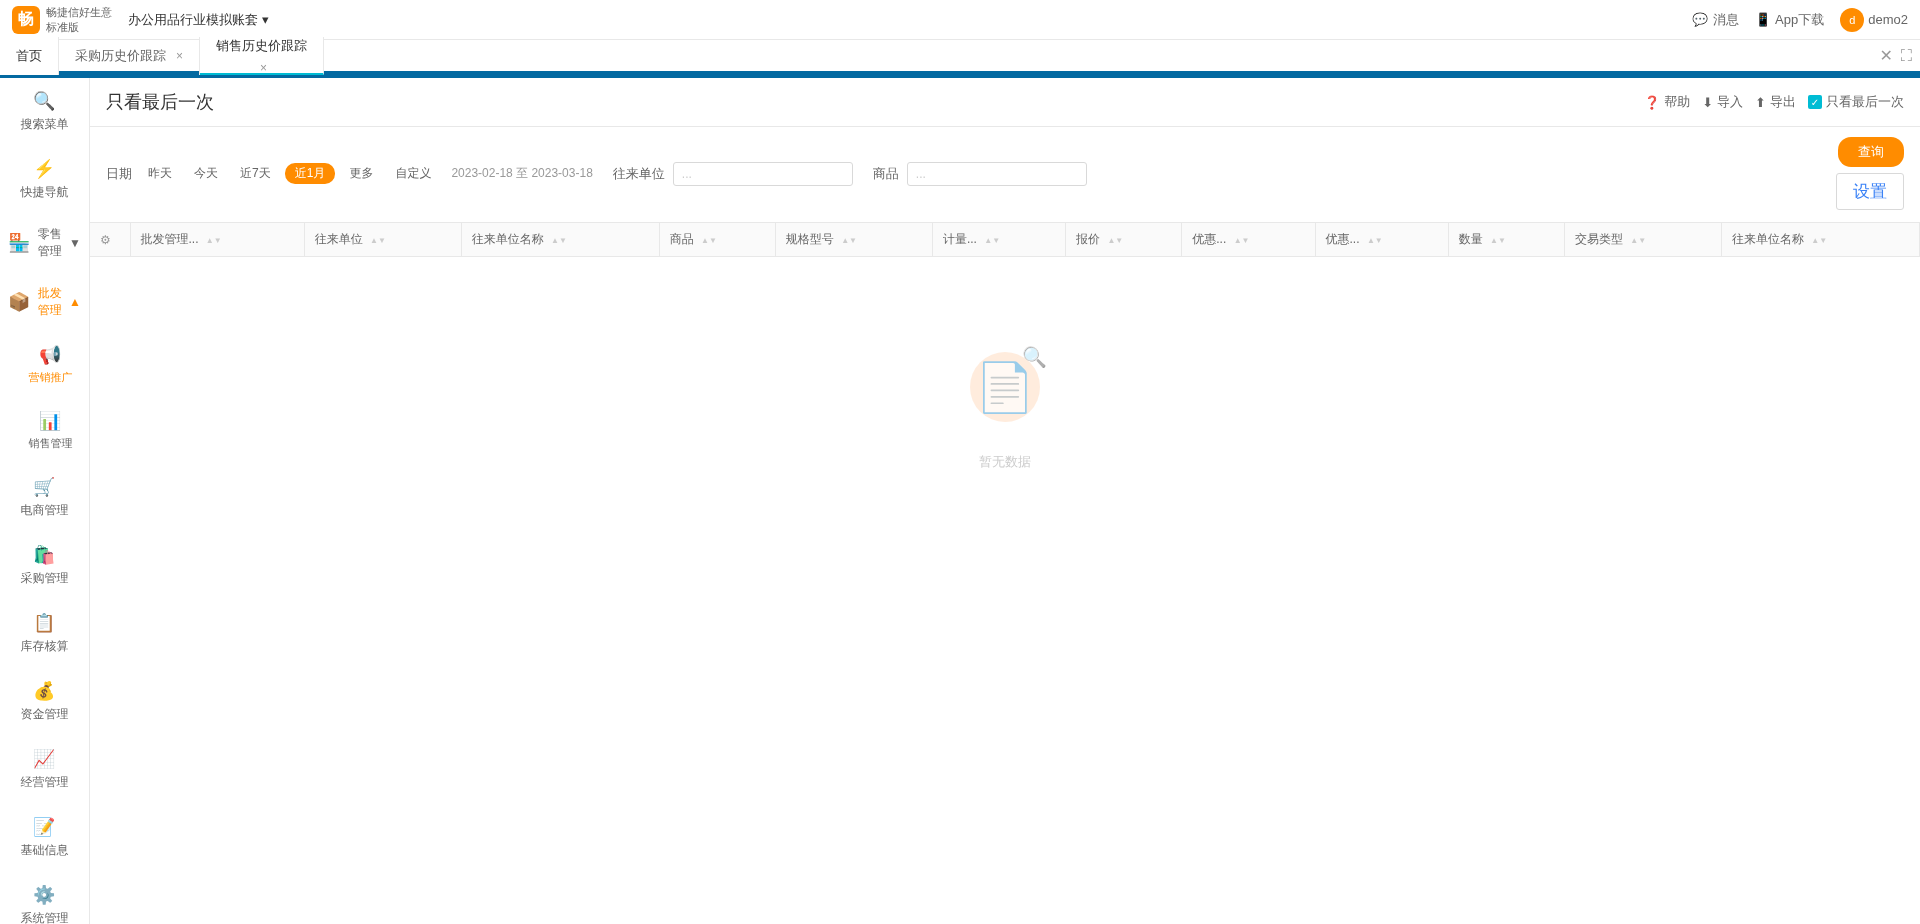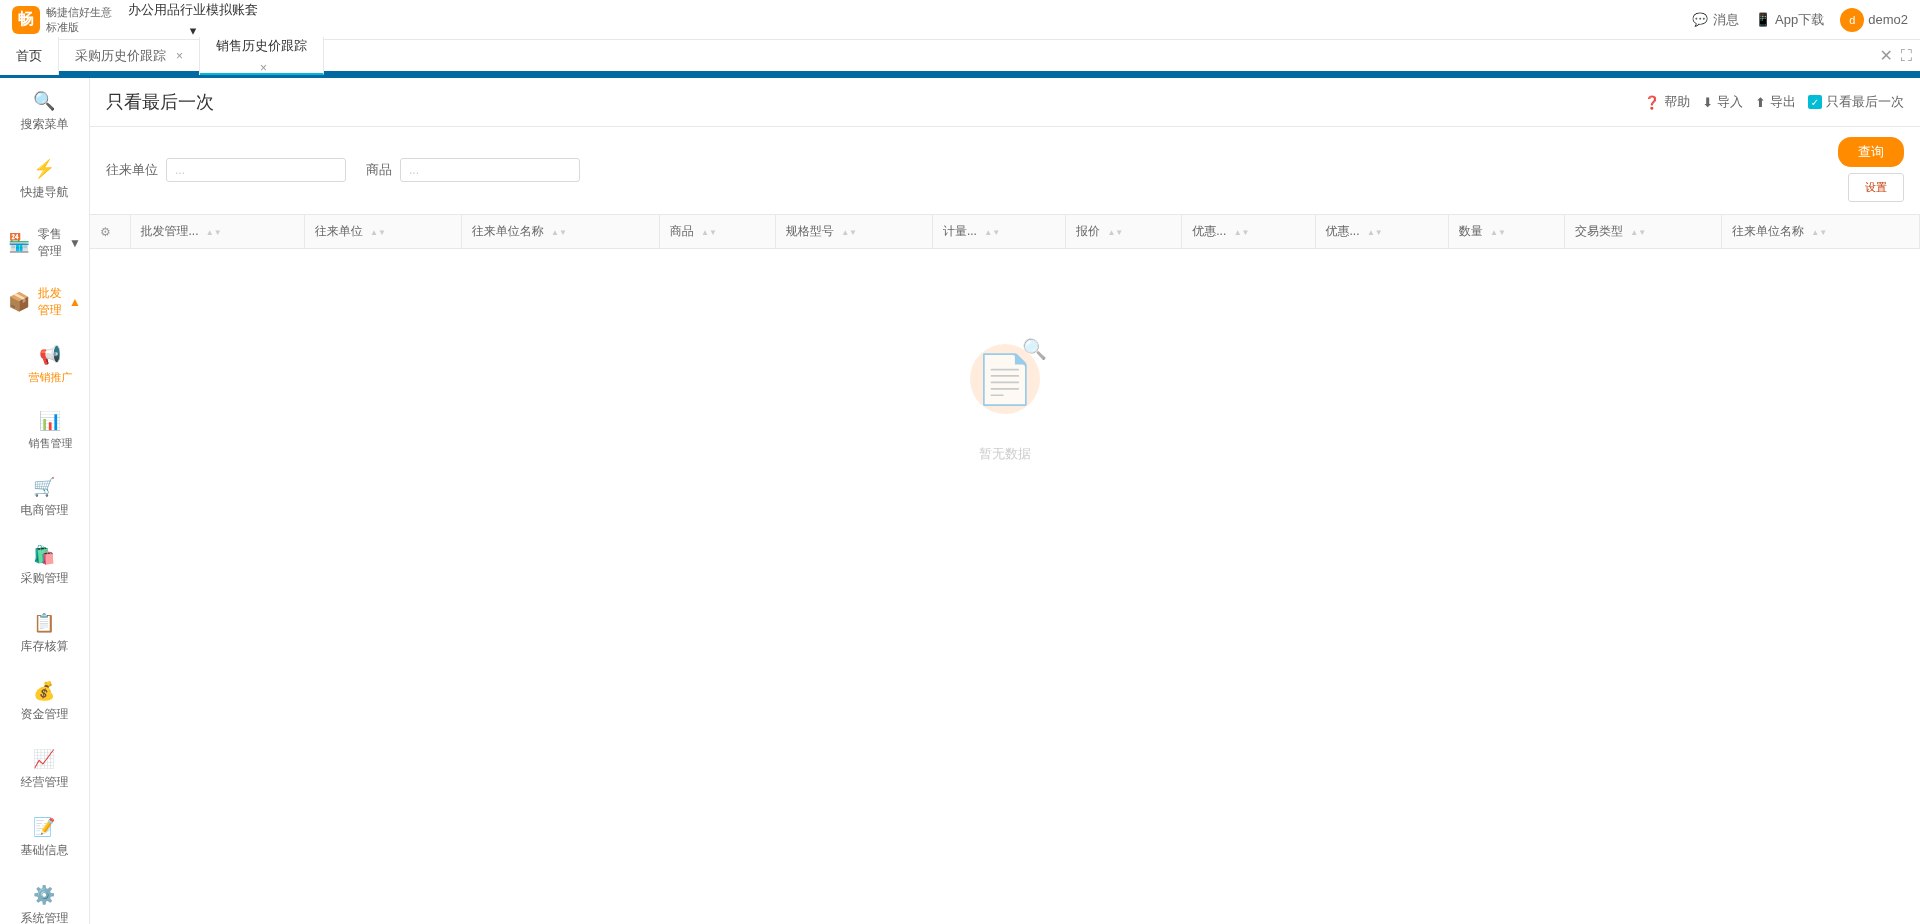--- a/index.html
+++ b/index.html
@@ -4,21 +4,21 @@
   <style>
     * { margin: 0; padding: 0; box-sizing: border-box; }
     body { font-family: 'Microsoft YaHei', Arial, sans-serif; font-size: 13px; background: #f0f2f5; color: #333; width: 1920px; height: 924px; overflow: hidden; display: flex; flex-direction: column; }
 
     
     .top-bar { height: 40px; background: #fff; display: flex; align-items: center; justify-content: space-between; padding: 0 12px; border-bottom: 1px solid #e8e8e8; flex-shrink: 0; }
     .top-bar-left { display: flex; align-items: center; gap: 8px; }
     .logo-area { display: flex; align-items: center; gap: 6px; }
     .logo-icon { width: 28px; height: 28px; background: #ff8c00; border-radius: 6px; display: flex; align-items: center; justify-content: center; color: white; font-size: 16px; font-weight: bold; }
     .logo-text { font-size: 11px; color: #666; line-height: 1.3; }
-    .app-selector { display: flex; align-items: center; gap: 4px; color: #333; font-size: 13px; cursor: pointer; padding: 0 8px; flex-direction: column; }
+    .app-selector { display: flex; align-items: center; gap: 4px; color: #333; font-size: 13px; cursor: pointer; padding: 0 8px; }
     .top-bar-right { display: flex; align-items: center; gap: 16px; color: #666; font-size: 13px; }
     .top-bar-right-item { display: flex; align-items: center; gap: 4px; cursor: pointer; }
     .avatar { width: 24px; height: 24px; border-radius: 50%; background: #ff8c00; display: flex; align-items: center; justify-content: center; color: white; font-size: 11px; }
 
     
     .tab-bar { height: 38px; background: #fff; display: flex; align-items: center; border-bottom: 7px solid #0369a1; flex-shrink: 0; padding-left: 0; }
     .tab-item { height: 38px; display: flex; align-items: center; padding: 0 16px; cursor: pointer; font-size: 13px; color: #666; border-right: 1px solid #e8e8e8; gap: 6px; white-space: nowrap; }
     .tab-item.home { background: #fff; color: #333; font-weight: 500; }
     .tab-item .close-btn { font-size: 12px; color: #999; cursor: pointer; margin-left: 4px; }
     .tab-item.sales-active { background: #fff; color: #333; border-bottom: 2px solid #00bcd4; flex-direction: column; }
@@ -49,21 +49,21 @@
     .filter-bar { background: #fff; padding: 10px 16px 12px; border-bottom: 1px solid #e8e8e8; flex-shrink: 0; }
     .filter-row { display: flex; align-items: center; gap: 20px; flex-wrap: wrap; }
     .filter-group { display: flex; align-items: center; gap: 8px; }
     .filter-label { color: #666; font-size: 13px; white-space: nowrap; }
     .date-options { display: flex; align-items: center; gap: 6px; }
     .date-btn { padding: 2px 8px; border-radius: 3px; cursor: pointer; font-size: 12px; color: #666; }
     .date-btn.active { background: #ff8c00; color: white; border-radius: 10px; padding: 2px 10px; }
     .date-range { color: #999; font-size: 12px; margin-left: 4px; }
     .filter-input { border: 1px solid #d9d9d9; border-radius: 3px; padding: 4px 8px; font-size: 12px; color: #999; min-width: 180px; cursor: pointer; display: flex; align-items: center; justify-content: space-between; }
     .query-btn { background: #ff8c00; color: white; border: none; border-radius: 13px; padding: 6px 20px; font-size: 13px; cursor: pointer; }
-    .settings-btn { background: #fff; color: #c2410c; border: 1px solid #d9d9d9; border-radius: 3px; padding: 6px 16px; font-size: 11px; cursor: pointer; }
+    .settings-btn { background: #fff; color: #3b82f6; border: 1px solid #d9d9d9; border-radius: 3px; padding: 6px 16px; font-size: 17px; cursor: pointer; }
     .checkbox-checked { width: 14px; height: 14px; background: #00bcd4; border-radius: 2px; display: flex; align-items: center; justify-content: center; color: white; font-size: 10px; }
 
     
     .table-wrapper { flex: 1; background: #fff; margin: 0; overflow: auto; }
     .data-table { width: 100%; border-collapse: collapse; font-size: 12px; }
     .data-table th { background: #fafafa; border-bottom: 1px solid #e8e8e8; border-right: 1px solid #e8e8e8; padding: 8px 10px; color: #666; font-weight: normal; white-space: nowrap; text-align: left; }
     .data-table th .sort-arrows { display: inline-flex; flex-direction: column; margin-left: 4px; color: #ccc; font-size: 8px; line-height: 1; }
     .settings-col { width: 40px; text-align: center; }
     .gear-icon { cursor: pointer; color: #999; }
 
@@ -205,20 +205,32 @@
           <div class="only-last">
             <div class="checkbox-checked">✓</div>
             <span>只看最后一次</span>
           </div>
         </div>
       </div>
     </div>
 
     <div class="filter-bar">
       <div class="filter-row">
+        <div class="filter-group">
+          <span class="filter-label">日期</span>
+          <div class="date-options">
+            <span class="date-btn">昨天</span>
+            <span class="date-btn">今天</span>
+            <span class="date-btn">近7天</span>
+            <span class="date-btn active">近1月</span>
+            <span class="date-btn">更多</span>
+            <span class="date-btn">自定义</span>
+          </div>
+          <span class="date-range">2023-02-18 至 2023-03-18</span>
+        </div>
 
         <div class="filter-group">
           <span class="filter-label">往来单位</span>
           <div class="filter-input">
             <span style="color:#ccc;">...</span>
           </div>
         </div>
 
         <div class="filter-group">
           <span class="filter-label">商品</span>

